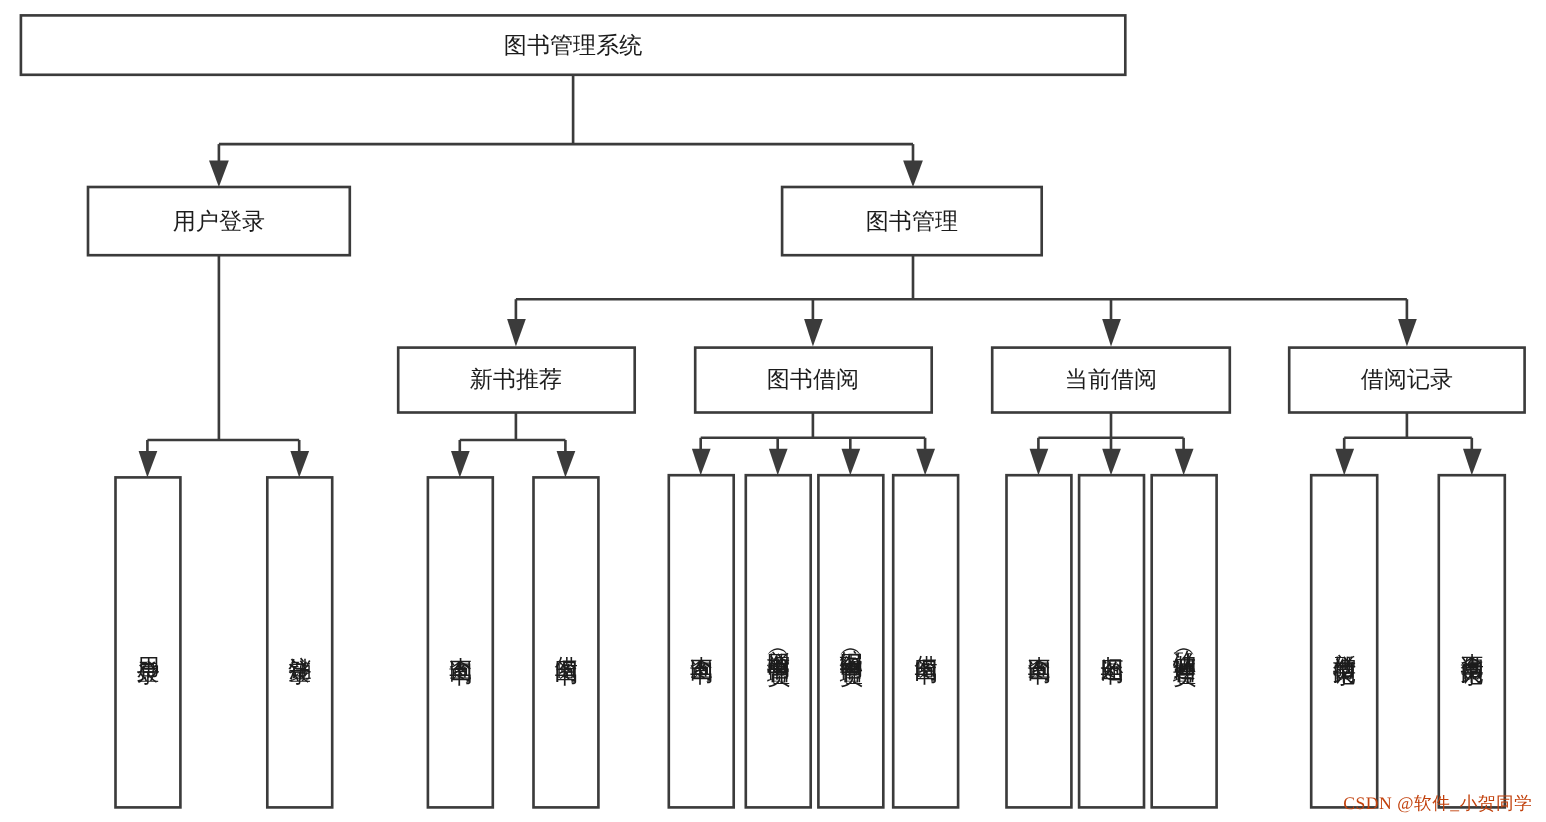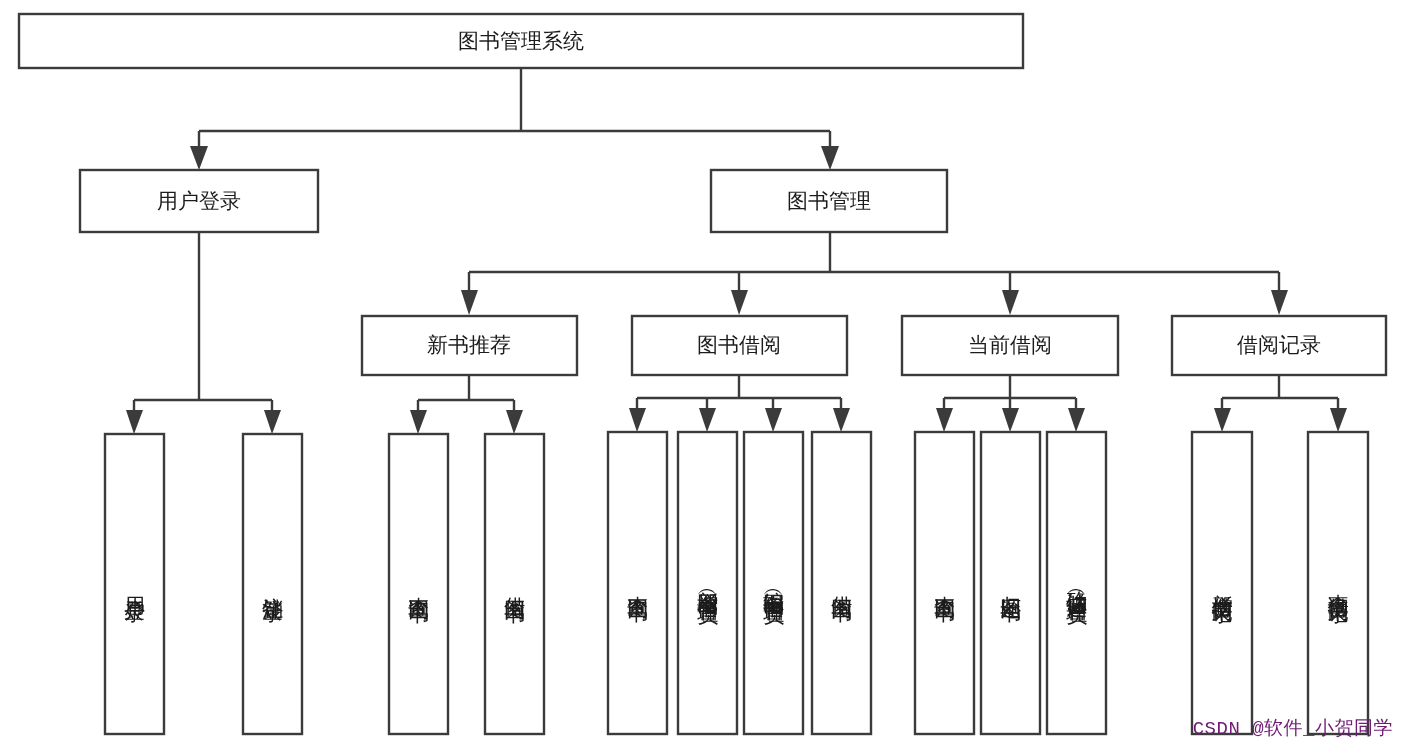--- a/index.html
+++ b/index.html
@@ -63,23 +63,23 @@
     line-height: 1.08;
     letter-spacing: 2px;
     color: #1c1c1c;
     white-space: nowrap;
     pointer-events: none;
   }
   .watermark {
     position: absolute;
     right: 12px;
     bottom: 6px;
-    font-family: Liberation Mono, monospace;
-    font-size: 19px;
-    color: #701a75;
+    font-family: Liberation Serif, serif;
+    font-size: 16px;
+    color: #c2410c;
     letter-spacing: 0.5px;
     white-space: nowrap;
   }
 </style>
 </head>
 <body>
 
 <div id="diagram-root">
 
   <svg id="diagram-svg" viewBox="0 0 1405 747">

